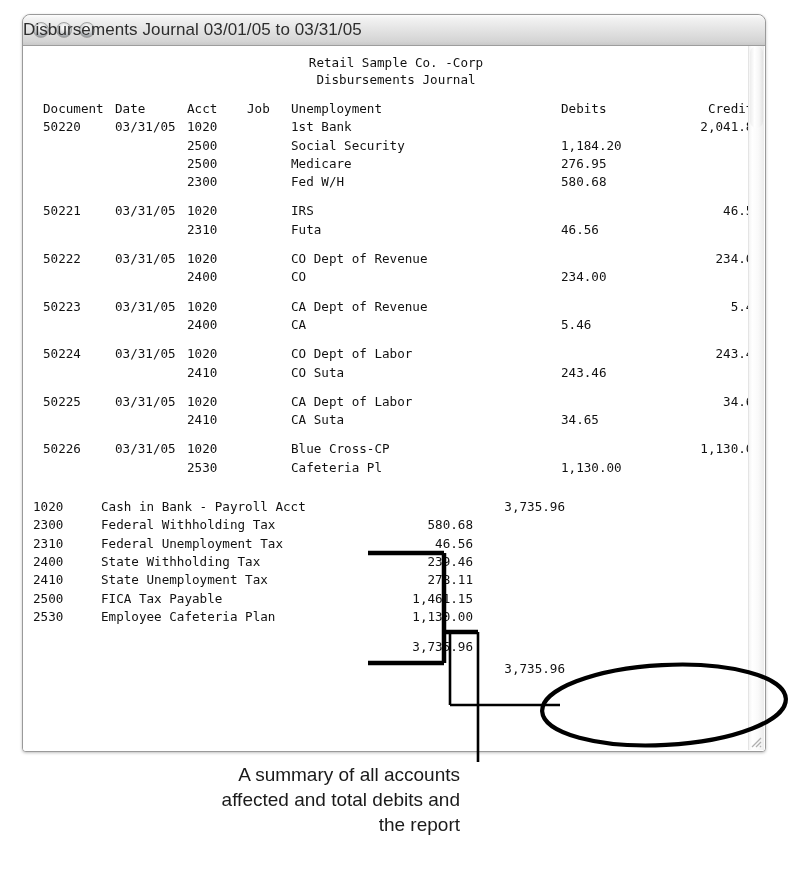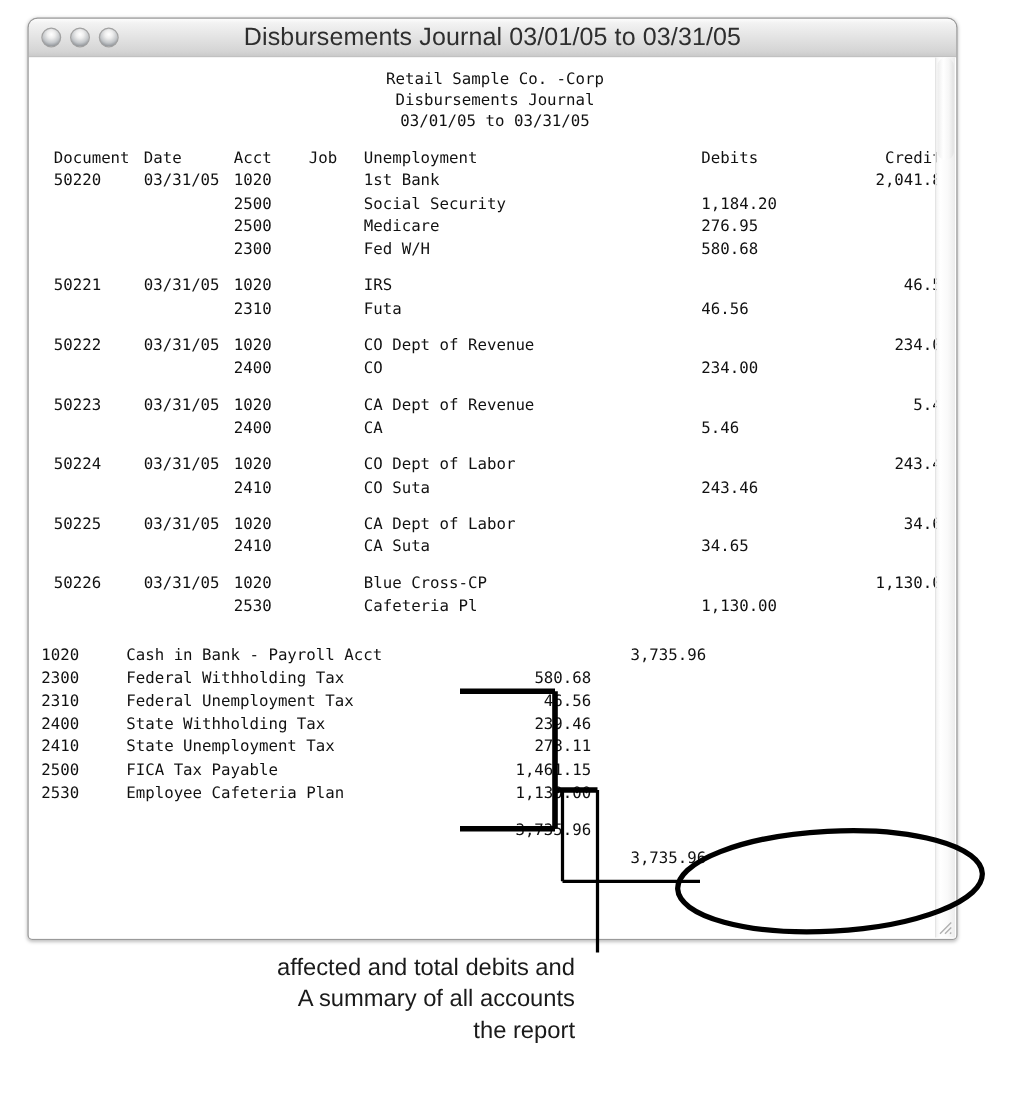--- a/index.html
+++ b/index.html
@@ -34,22 +34,21 @@
     height: 30px;
     border-bottom: 1px solid #9d9d9d;
     background: linear-gradient(to bottom,
         #fdfdfd 0%, #f2f2f2 12%, #e3e3e3 50%, #d4d4d4 88%, #c9c9c9 100%);
     border-radius: 7px 7px 0 0;
   }
   #title-text {
     position: absolute;
     left: 0; right: 0; top: 0;
     line-height: 30px;
-    text-align: center;
-    font-size: 20px;
+    font-size: 17px;
     color: #2e2e2e;
     letter-spacing: 0.1px;
     font-family: "Liberation Sans", sans-serif;
   }
   .traffic {
     position: absolute;
     top: 7px;
     width: 16px;
     height: 16px;
     border-radius: 50%;
@@ -191,21 +190,20 @@
     <div class="traffic" id="btn-min"></div>
     <div class="traffic" id="btn-max"></div>
     <div id="title-text">Disbursements Journal 03/01/05 to 03/31/05</div>
   </div>
 
   <div id="report">
 
     <div id="rpt-head-block">
       <div class="rpt-head">Retail Sample Co. -Corp</div>
       <div class="rpt-head">Disbursements Journal</div>
-      <div class="rpt-head">03/01/05 to 03/31/05</div>
     </div>
 
     <table class="ledger">
       <thead>
         <tr>
           <th class="c-doc">Document</th>
           <th class="c-date">Date</th>
           <th class="c-acct">Acct</th>
           <th class="c-job">Job</th>
           <th class="c-desc">Unemployment</th>
@@ -266,16 +264,16 @@
   <g fill="none" stroke="#000000" stroke-width="2.6">
     <path d="M 478 632 L 478 762"></path>
     <path d="M 450 705 L 560 705"></path>
     <path d="M 450 632 L 450 705"></path>
   </g>
 
   <ellipse cx="664" cy="705" rx="122" ry="40" fill="none" stroke="#000000" stroke-width="4.2" transform="rotate(-3 664 705)"></ellipse>
 </svg>
 
 <div id="caption">
+    <div>A summary of all accounts</div>
     <div>affected and total debits and</div>
-    <div>A summary of all accounts</div>
     <div>the report</div>
   </div>
 
 </body></html>

